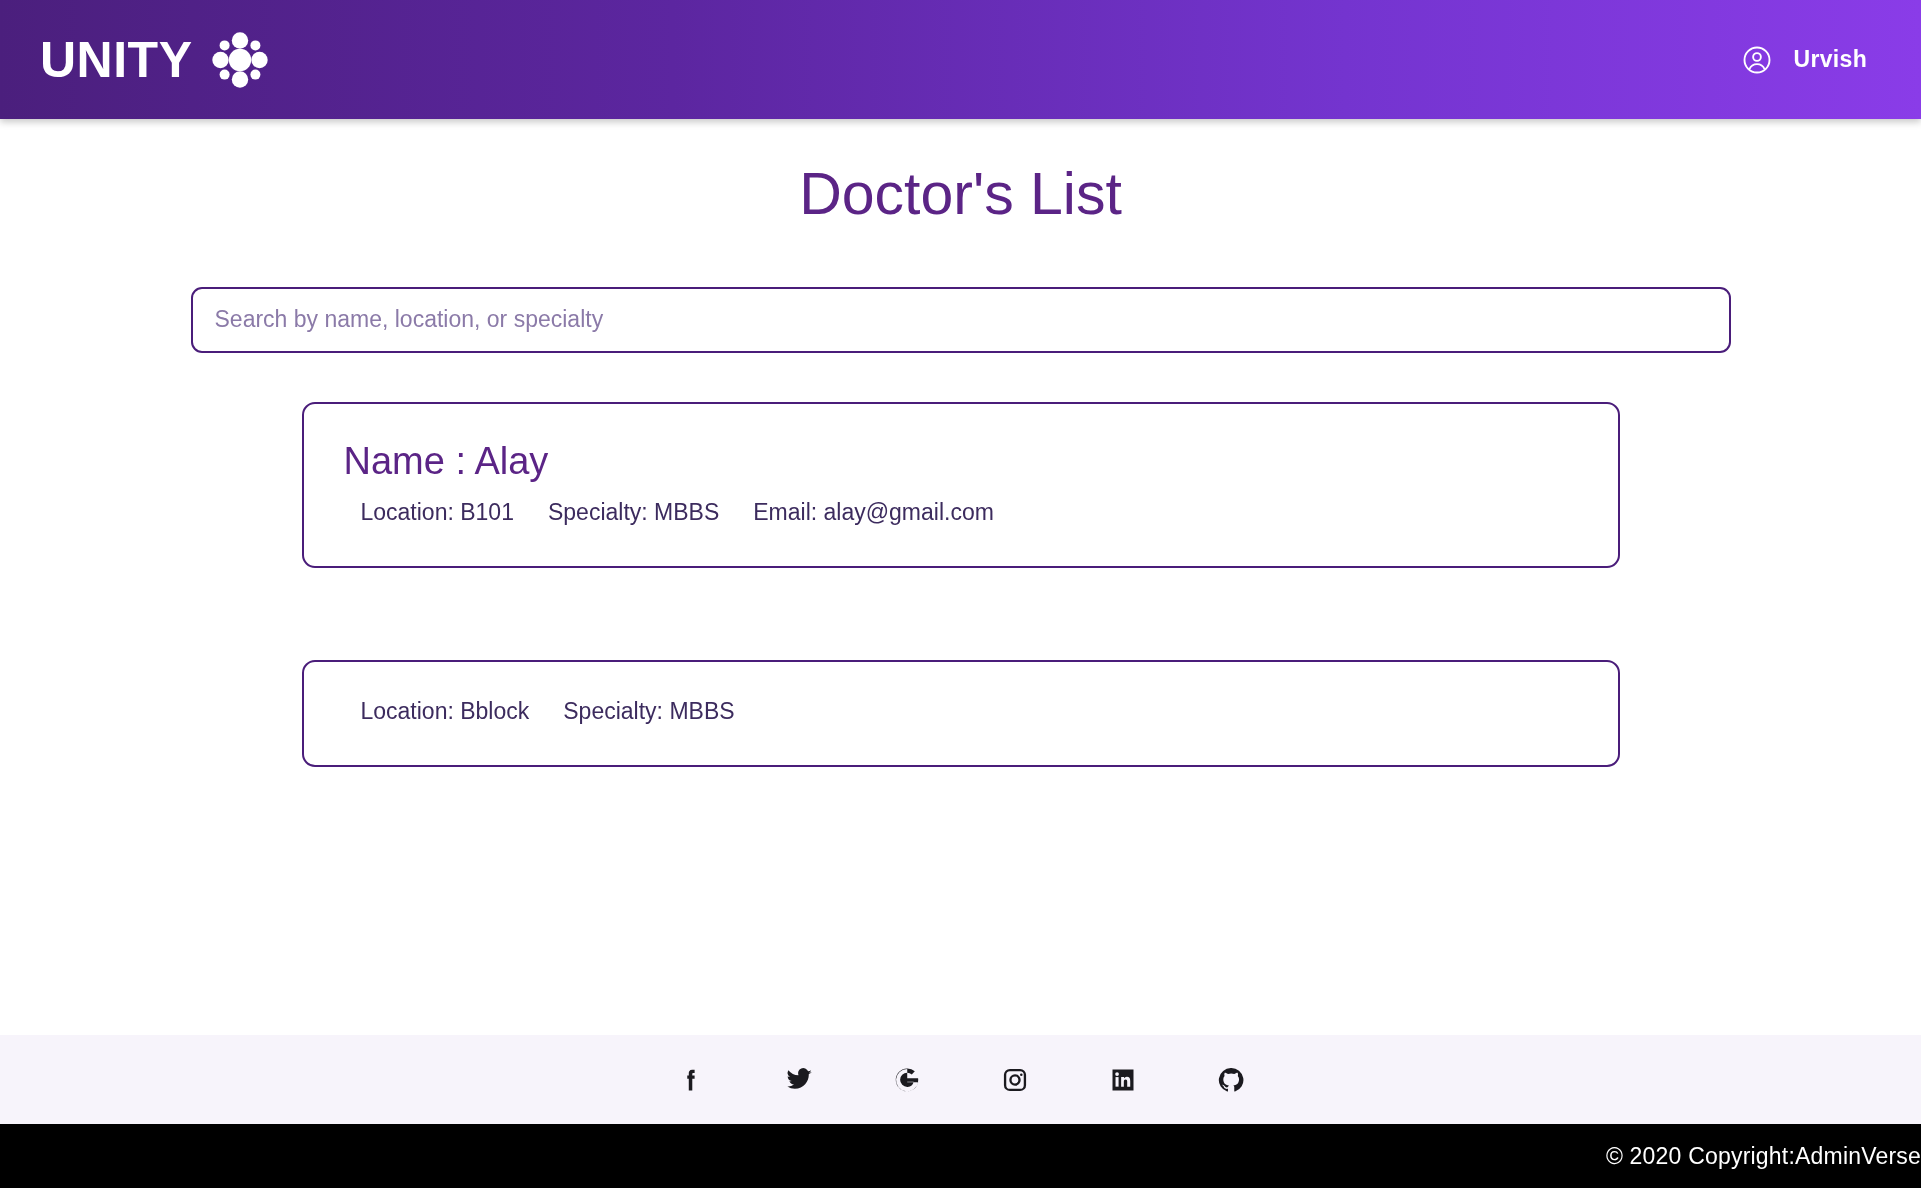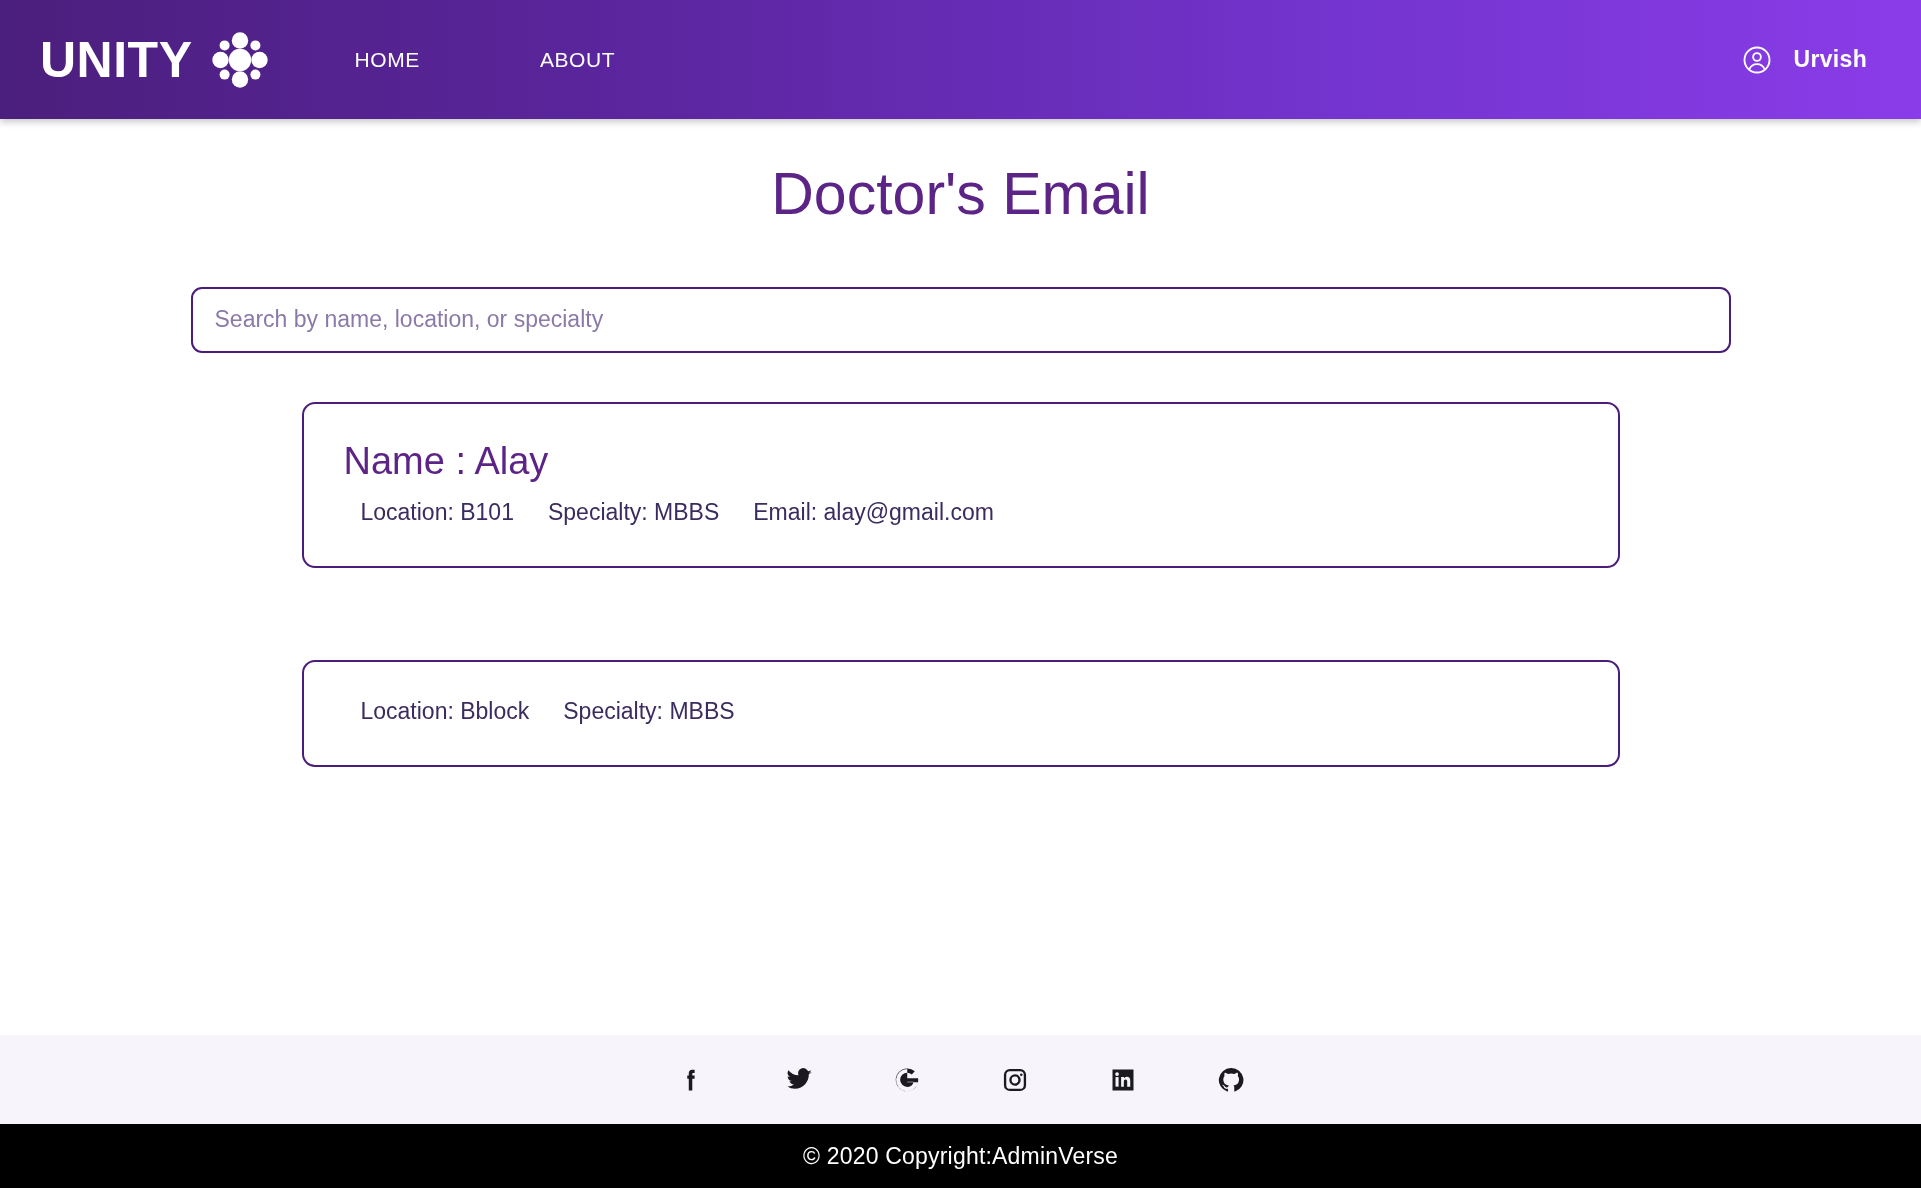--- a/index.html
+++ b/index.html
@@ -182,21 +182,21 @@
     cursor: pointer;
     fill: #1b1a1f;
   }
 
   .footer-copy {
     flex: 0 0 64px;
     background: #000000;
     color: #ffffff;
     display: flex;
     align-items: center;
-    justify-content: center;
+    justify-content: flex-end;
     font-size: 23px;
     letter-spacing: 0.2px;
   }
 </style>
 </head>
 <body>
 
 <div class="page">
 
   <div class="navbar">
@@ -213,42 +213,38 @@
             <circle cx="50.5" cy="31" r="8.2"></circle>
             <circle cx="15.6" cy="16.4" r="5.0"></circle>
             <circle cx="46.4" cy="16.4" r="5.0"></circle>
             <circle cx="15.6" cy="45.6" r="5.0"></circle>
             <circle cx="46.4" cy="45.6" r="5.0"></circle>
           </g>
         </svg>
       </span>
     </div>
 
-    <div class="nav-links">
-      <a class="nav-link" href="#">HOME</a>
-      <a class="nav-link" href="#">ABOUT</a>
-    </div>
 
     <div class="nav-spacer"></div>
 
     <div class="nav-user">
       <span>
         <svg class="user-icon" viewBox="0 0 24 24" xmlns="http://www.w3.org/2000/svg" fill="none" stroke="#ffffff" stroke-width="1.5">
           <circle cx="12" cy="12" r="10"></circle>
           <circle cx="12" cy="9.6" r="3.1"></circle>
           <path d="M5.9 19.4a6.6 6.6 0 0 1 12.2 0"></path>
         </svg>
       </span>
       <span class="nav-user-name">Urvish</span>
     </div>
   </div>
 
   <div class="main">
 
-    <h1 class="page-title">Doctor's Email</h1>
+    <h1 class="page-title">Doctor's List</h1>
 
     <div class="search-wrap">
       <input class="search-input" type="text" placeholder="Search by name, location, or specialty" style="">
     </div>
 
     <div class="cards">
 
       <div class="doctor-card">
         <div class="doctor-name">Name : Alay</div>
         <div class="doctor-meta">

